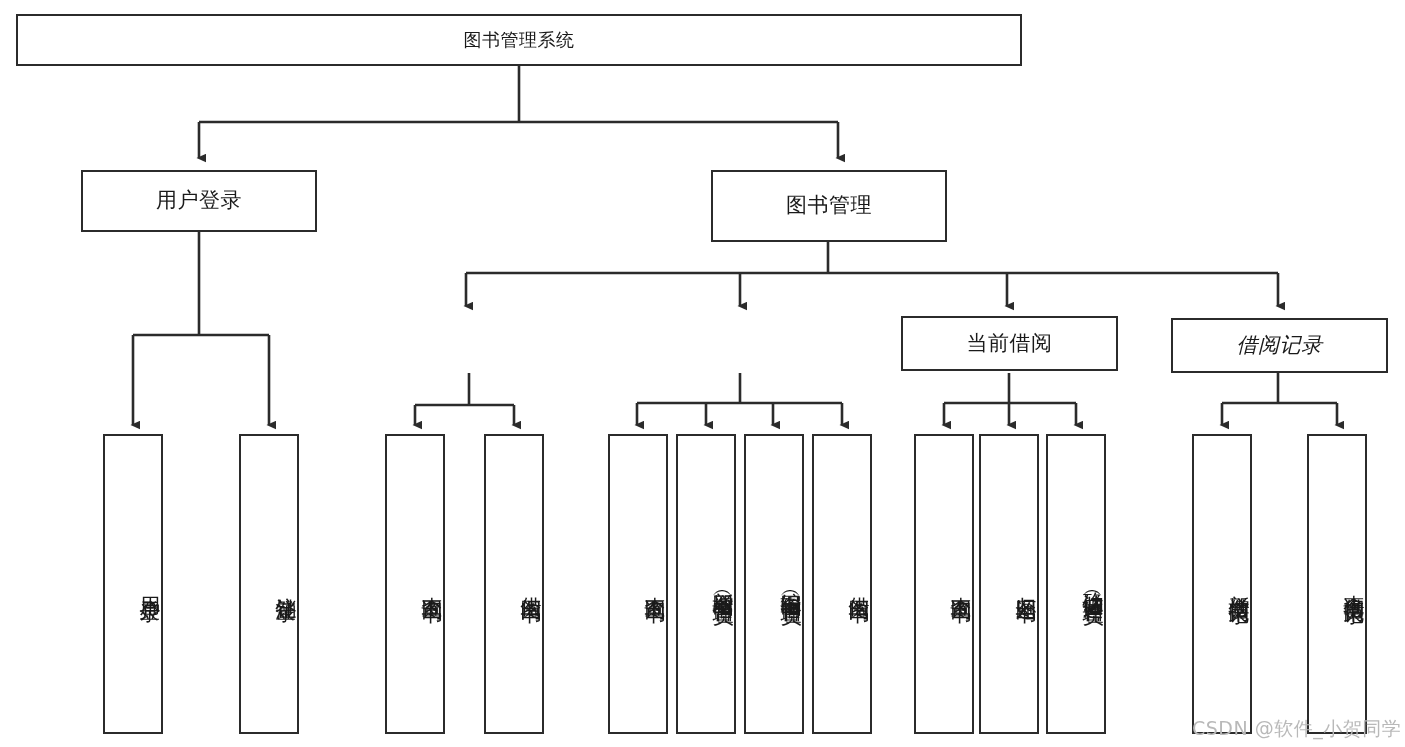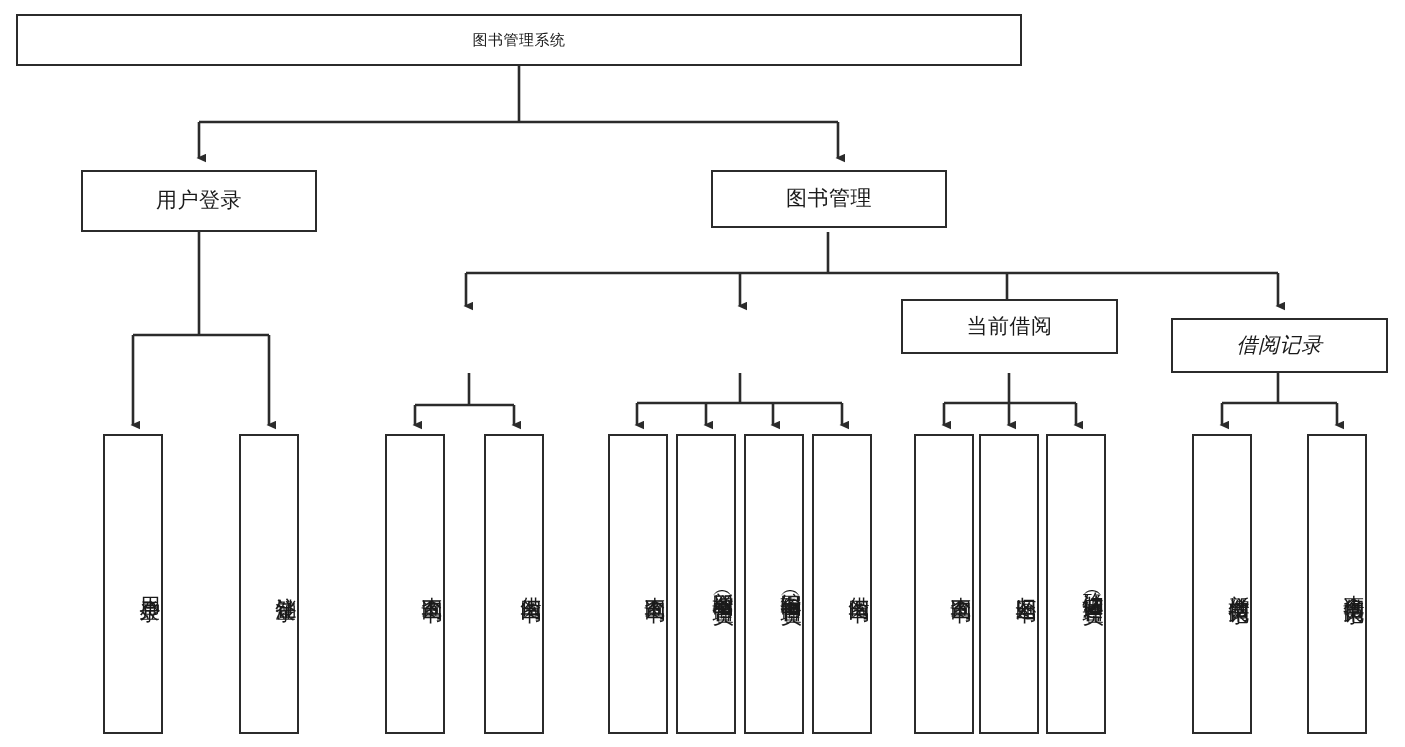--- a/index.html
+++ b/index.html
@@ -33,21 +33,21 @@
     align-items: center;
     justify-content: center;
     color: #1a1a1a;
     line-height: 1.12;
   }
   .node.h {
     font-size: 21px;
     letter-spacing: 0.5px;
     white-space: nowrap;
   }
-  .node.root { font-size: 15px; text-align: center; }
+  .node.root { font-size: 18px; text-align: center; }
   .node.v {
     writing-mode: vertical-rl;
     text-orientation: upright;
     font-size: 21px;
     letter-spacing: 2px;
     padding: 8px 0;
     align-items: flex-start;
     justify-content: center;
     text-align: center;
   }
@@ -119,25 +119,25 @@
     </g>
   </svg>
 
   <div class="node h root" style="left:16px; top:14px; width:1006px; height:52px;">
     <span>图书管理系统</span>
   </div>
 
   <div class="node h" style="left:81px; top:170px; width:236px; height:62px;">
     <span>用户登录</span>
   </div>
-  <div class="node h" style="left:711px; top:170px; width:236px; height:58px;">
+  <div class="node h" style="left:711px; top:170px; width:236px; height:72px;">
     <span>图书管理</span>
   </div>
 
-  <div class="node h" style="left:901px; top:299px; width:217px; height:55px;">
+  <div class="node h" style="left:901px; top:316px; width:217px; height:55px;">
     <span>当前借阅</span>
   </div>
   <div class="node h" style="left:1171px; top:318px; width:217px; height:55px;font-style:italic;">
     <span>借阅记录</span>
   </div>
 
   <div class="node v" style="left:103px; top:434px; width:60px; height:300px;">
     <span class="vtext">用户登录</span>
   </div>
   <div class="node v" style="left:239px; top:434px; width:60px; height:300px;">
@@ -174,14 +174,15 @@
     <span class="vtext">确认归还（管理员）</span>
   </div>
 
   <div class="node v" style="left:1192px; top:434px; width:60px; height:300px;">
     <span class="vtext">新增借阅记录</span>
   </div>
   <div class="node v" style="left:1307px; top:434px; width:60px; height:300px;">
     <span class="vtext">查询借阅记录</span>
   </div>
 
+  <div class="watermark" style="left:1192px; top:716px;">CSDN @软件_小贺同学</div>
 
 </div>
 
 </body></html>

